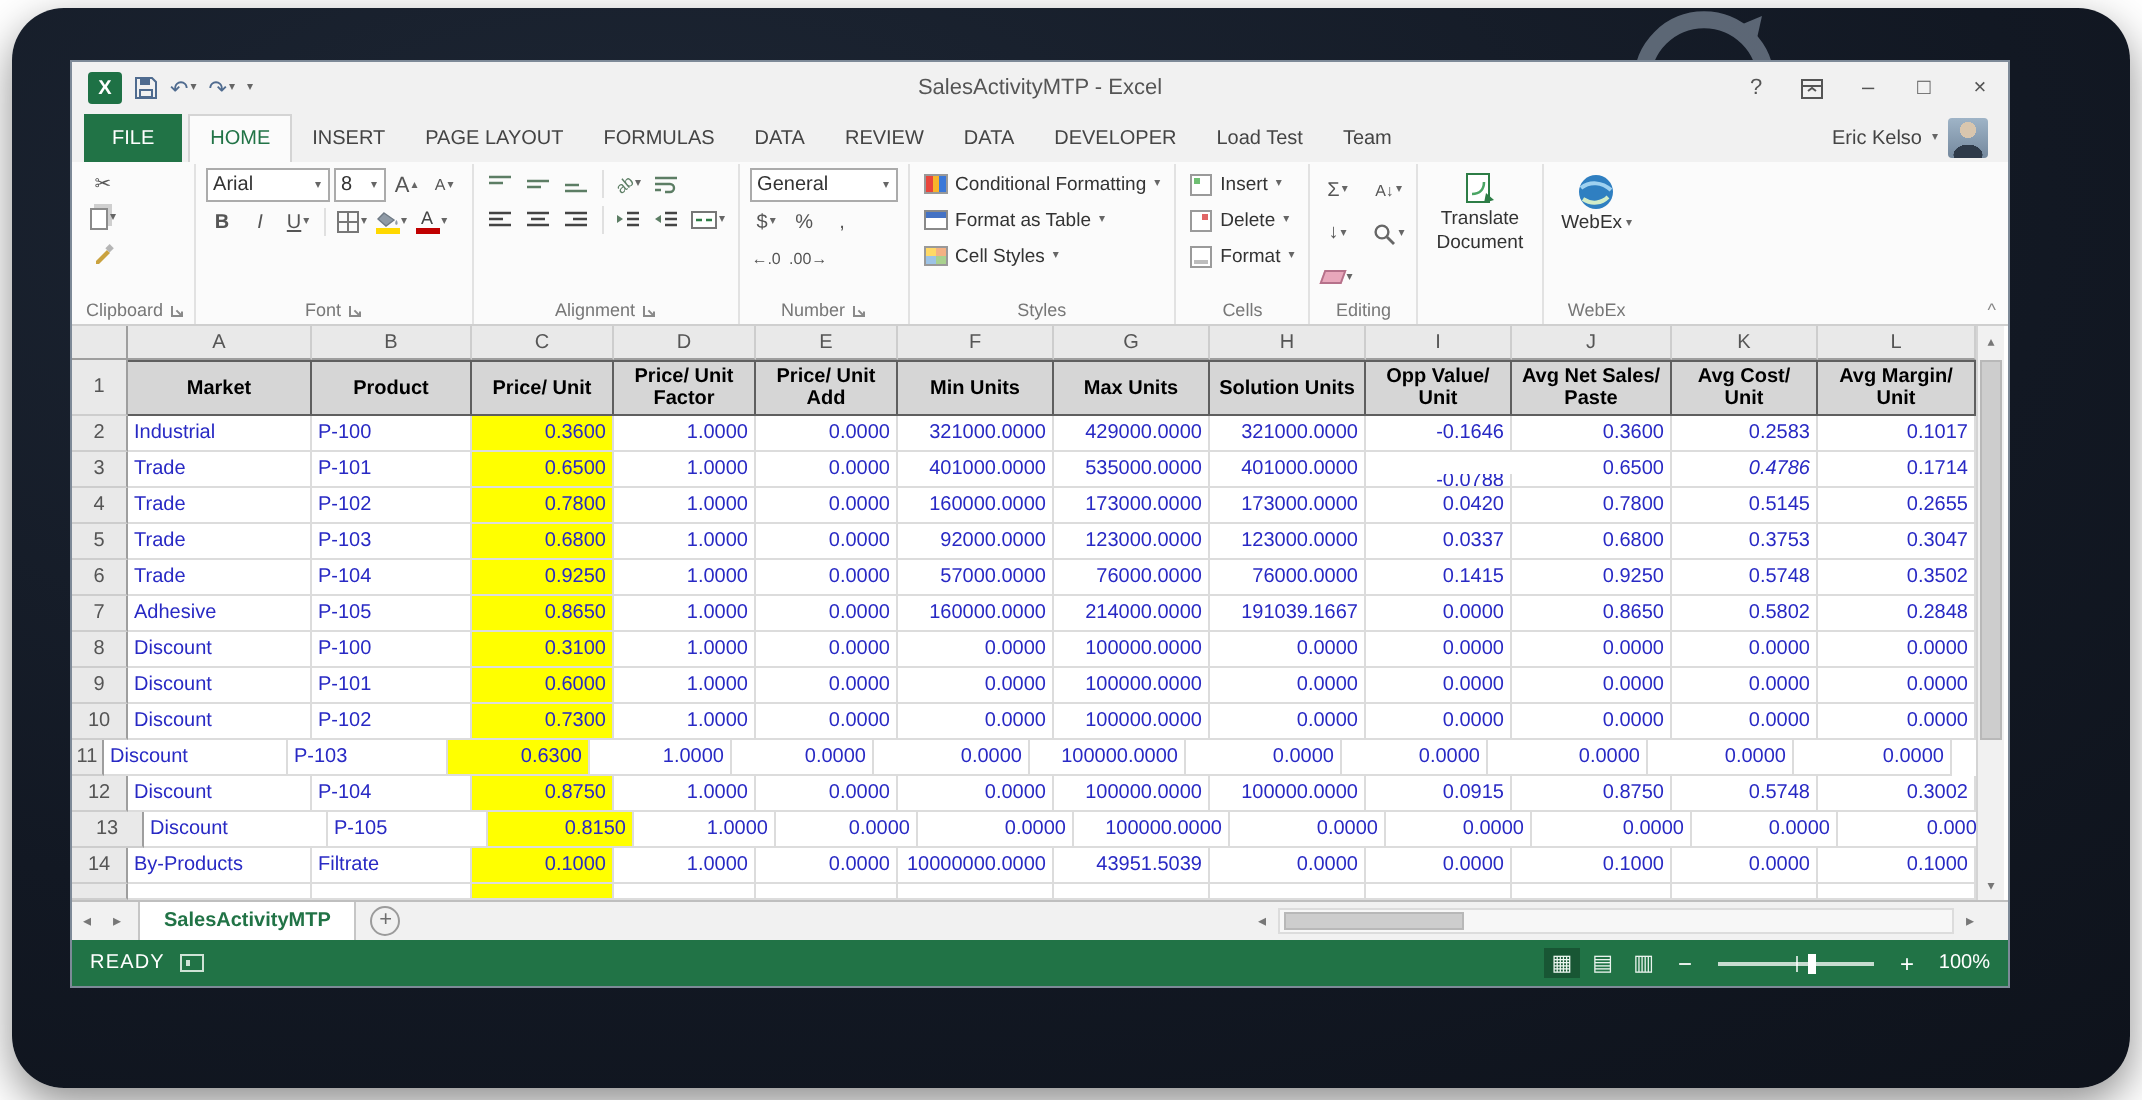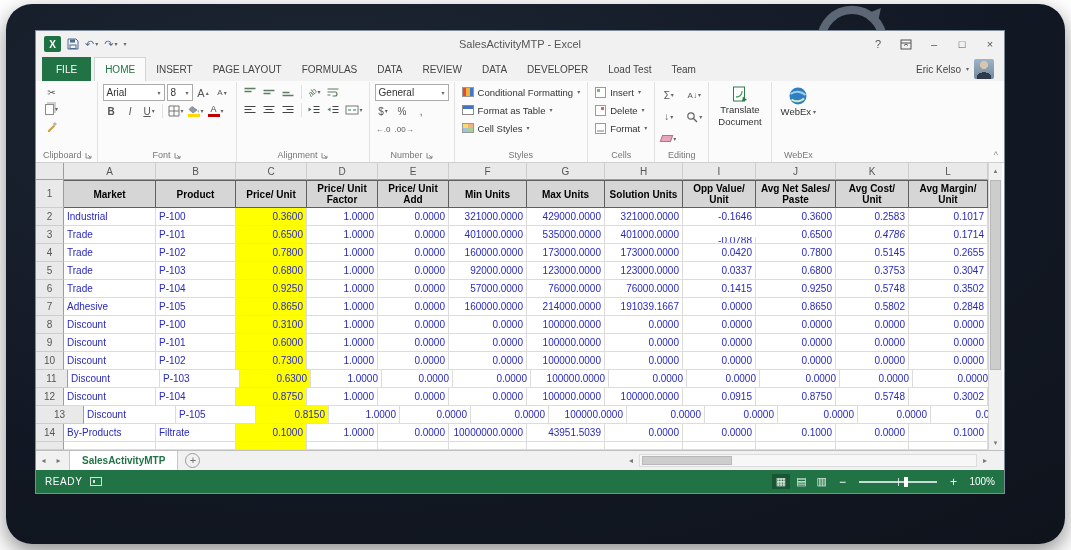--- a/index.html
+++ b/index.html
@@ -669,21 +669,21 @@
               <div class="cell right" style="width: 71px;">0.0000</div>
               <div class="cell right" style="width: 78px;">0.0000</div>
               <div class="cell right" style="width: 78px;">100000.0000</div>
               <div class="cell right" style="width: 78px;">0.0000</div>
               <div class="cell right" style="width: 73px;">0.0000</div>
               <div class="cell right" style="width: 80px;">0.0000</div>
               <div class="cell right" style="width: 73px;">0.0000</div>
               <div class="cell right" style="width: 79px;">0.0000</div>
             </div>
             <div class="grow">
-              <div class="rowhead" style="width: 32px;">11</div>
+              <div class="rowhead" style="width: 16px;">11</div>
               <div class="cell left" style="width: 92px;">Discount</div>
               <div class="cell left" style="width: 80px;">P-103</div>
               <div class="cell right hl" style="width: 71px;">0.6300</div>
               <div class="cell right" style="width: 71px;">1.0000</div>
               <div class="cell right" style="width: 71px;">0.0000</div>
               <div class="cell right" style="width: 78px;">0.0000</div>
               <div class="cell right" style="width: 78px;">100000.0000</div>
               <div class="cell right" style="width: 78px;">0.0000</div>
               <div class="cell right" style="width: 73px;">0.0000</div>
               <div class="cell right" style="width: 80px;">0.0000</div>
@@ -699,21 +699,21 @@
               <div class="cell right" style="width: 71px;">0.0000</div>
               <div class="cell right" style="width: 78px;">0.0000</div>
               <div class="cell right" style="width: 78px;">100000.0000</div>
               <div class="cell right" style="width: 78px;">100000.0000</div>
               <div class="cell right" style="width: 73px;">0.0915</div>
               <div class="cell right" style="width: 80px;">0.8750</div>
               <div class="cell right" style="width: 73px;">0.5748</div>
               <div class="cell right" style="width: 79px;">0.3002</div>
             </div>
             <div class="grow">
-              <div class="rowhead" style="width: 48px;">13</div>
+              <div class="rowhead" style="width: 36px;">13</div>
               <div class="cell left" style="width: 92px;">Discount</div>
               <div class="cell left" style="width: 80px;">P-105</div>
               <div class="cell right hl" style="width: 73px;">0.8150</div>
               <div class="cell right" style="width: 71px;">1.0000</div>
               <div class="cell right" style="width: 71px;">0.0000</div>
               <div class="cell right" style="width: 78px;">0.0000</div>
               <div class="cell right" style="width: 78px;">100000.0000</div>
               <div class="cell right" style="width: 78px;">0.0000</div>
               <div class="cell right" style="width: 73px;">0.0000</div>
               <div class="cell right" style="width: 80px;">0.0000</div>

